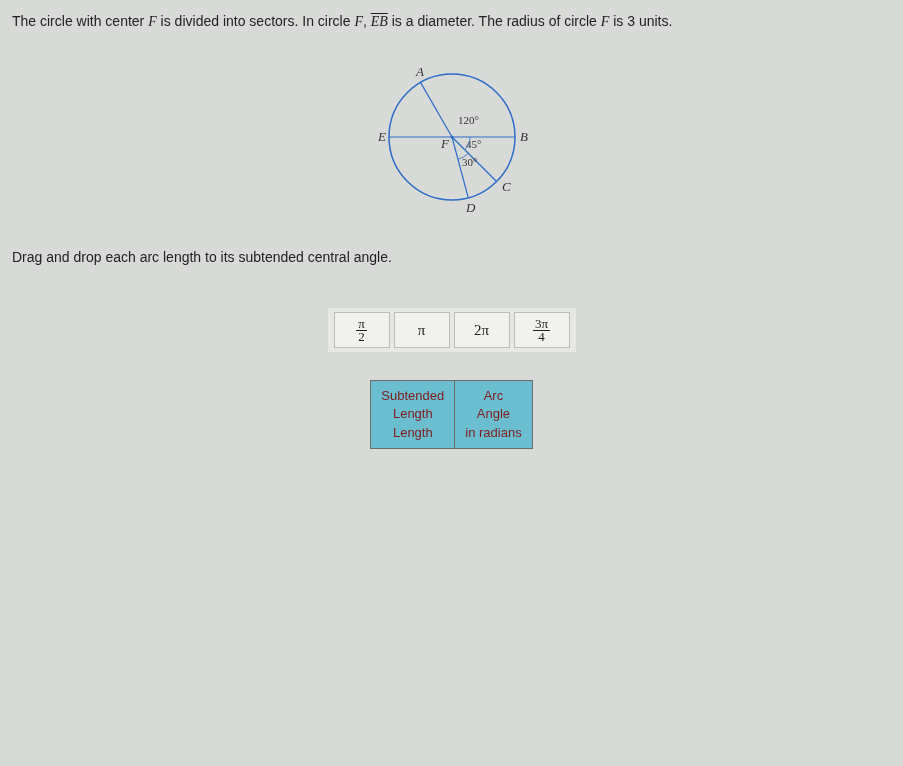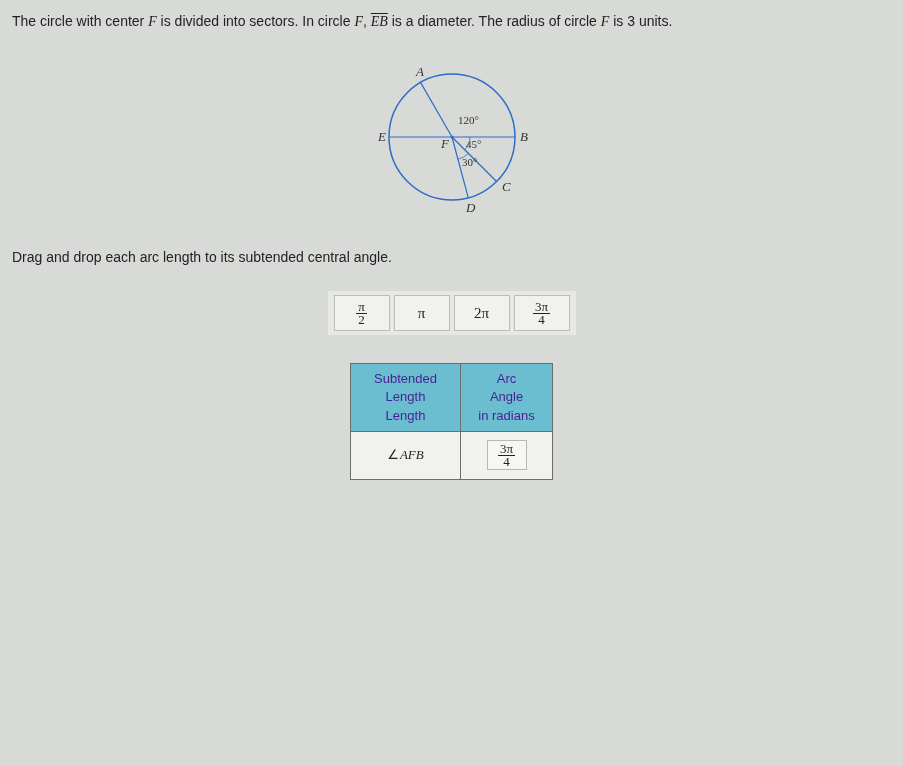--- a/index.html
+++ b/index.html
@@ -16,21 +16,21 @@
     .question-text {
     }
     .question-text .italic { font-style: italic; font-family: 'Times New Roman', serif; }
     .overline { text-decoration: overline; font-family: 'Times New Roman', serif; font-style: italic;}
     .diagram-wrap {
       display: flex;
       justify-content: center;
       margin: 10px 0 16px 0;
     }
     .instruction {
-      margin-bottom: 24px;
+      margin-bottom: 41px;
     }
     .choices-wrap {
       display: flex;
       justify-content: center;
       margin-bottom: 28px;
     }
     .choices {
       background: #e6e8e2;
       padding: 4px;
       display: flex;
@@ -64,21 +64,21 @@
       background: #f1f2ee;
     }
     table.answer th, table.answer td {
       border: 1px solid #6b6e6a;
       padding: 6px 10px;
       text-align: center;
       font-size: 13px;
     }
     table.answer th {
       background: #6bbdd0;
-      color: #4c1d95;
+      color: #7f1d1d;
       font-weight: normal;
     }
     table.answer td {
       height: 48px;
       vertical-align: middle;
     }
     table.answer td:first-child { width: 110px; font-style: italic; font-family: 'Times New Roman', serif;}
     table.answer td:last-child { width: 92px; }
     .dropped {
       display: inline-flex;
@@ -163,26 +163,15 @@
           <div>Length</div>
         </th>
         <th>
           <div>Arc</div>
           <div>Angle</div>
           <div>in radians</div>
         </th>
       </tr>
     </thead>
     <tbody>
-      <tr>
-        <td><span class="angle">AFB</span></td>
-        <td>
-          <span class="dropped">
-            <span class="frac">
-                <span class="num">3π</span>
-                <span class="den">4</span>
-              </span>
-          </span>
-        </td>
-      </tr>
     </tbody>
   </table>
 </div>
 
 </body></html>

